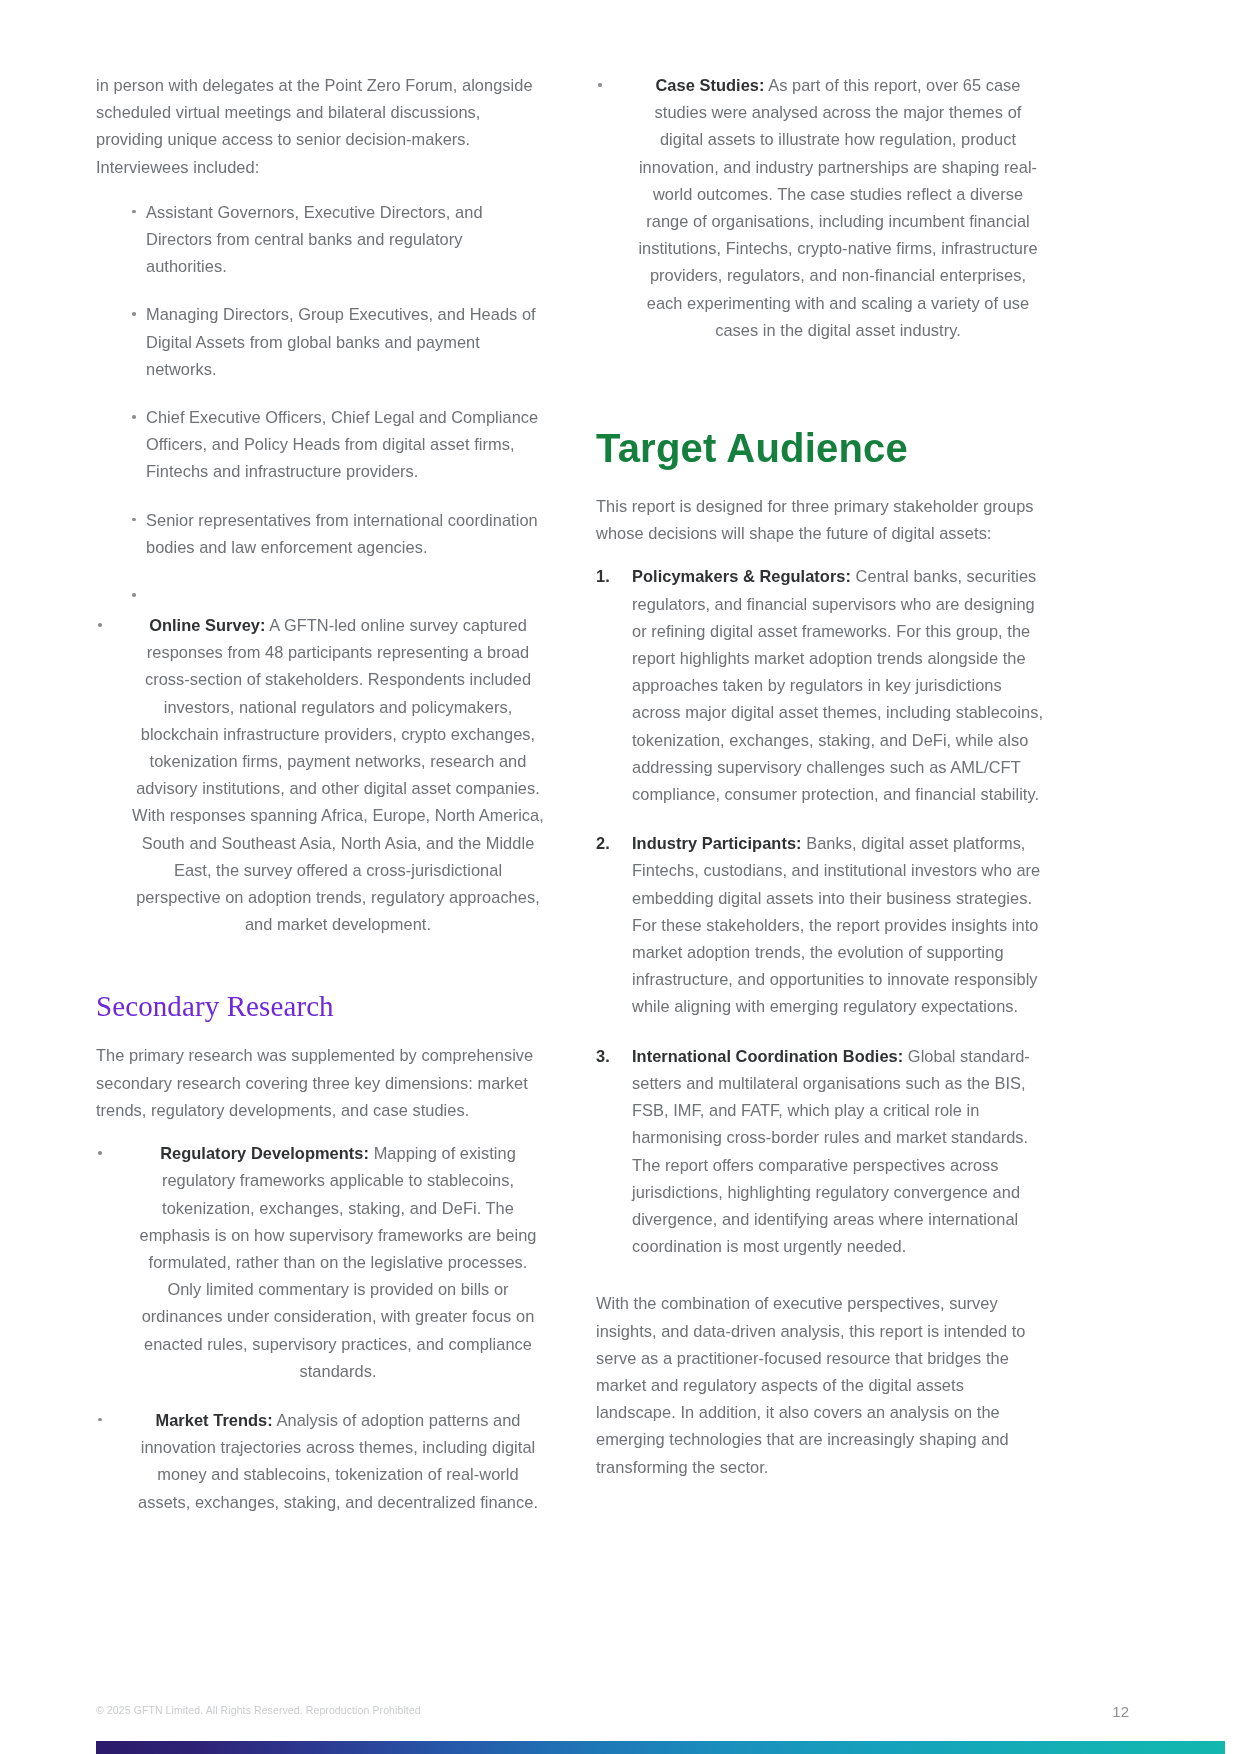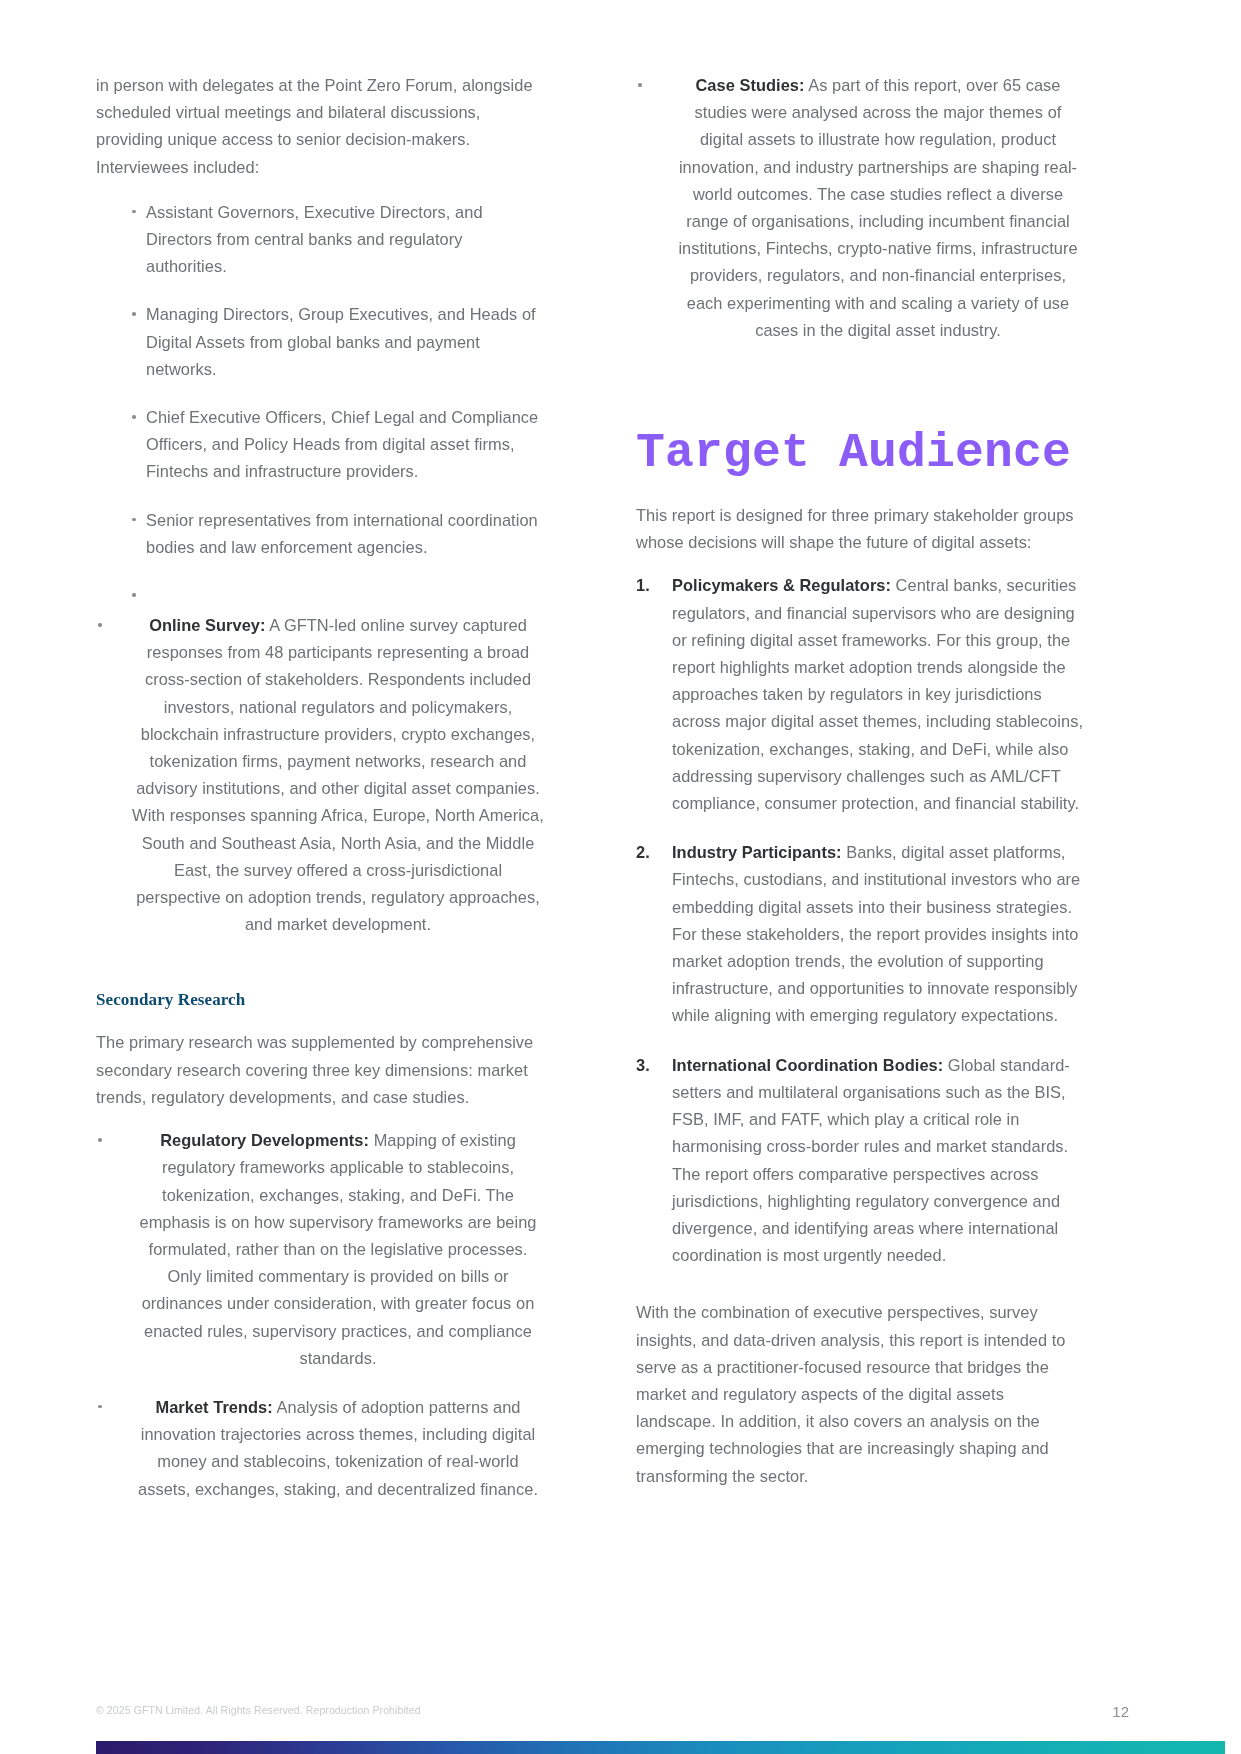--- a/index.html
+++ b/index.html
@@ -18,21 +18,21 @@
     position: absolute;
     inset: 0;
     background: #ffffff;
   }
   .content {
     position: absolute;
     left: 96px;
     top: 72px;
     width: 1049px;
     display: flex;
-    gap: 92px;
+    gap: 52px;
   }
   .col {
     width: 448px;
   }
   p, li, div.para {
     margin: 0;
   }
   .body-text {
     font-family: "Liberation Sans", sans-serif;
     font-size: 16.4px;
@@ -118,31 +118,31 @@
     color: #2f3133;
     font-size: 16.4px;
     line-height: 27.2px;
   }
   .lead {
     font-weight: bold;
     color: #2f3133;
   }
   h2.section-head {
     font-family: "Liberation Serif", serif;
-    font-size: 17px;
-    font-weight: bold;
-    color: #0c4a6e;
+    font-size: 29px;
+    font-weight: normal;
+    color: #6d28d9;
     margin: 0 0 19px 0;
     letter-spacing: 0.1px;
   }
   h1.chapter-head {
-    font-family: Liberation Mono, monospace;
-    font-size: 48px;
+    font-family: Liberation Sans, sans-serif;
+    font-size: 40px;
     font-weight: bold;
-    color: #8b5cf6;
+    color: #15803d;
     margin: 0 0 22px 0;
     letter-spacing: 0.2px;
   }
   .spacer-lg { height: 52px; }
   .spacer-md { height: 30px; }
   .spacer-sm { height: 16px; }
 
   
   .footer {
     position: absolute;

